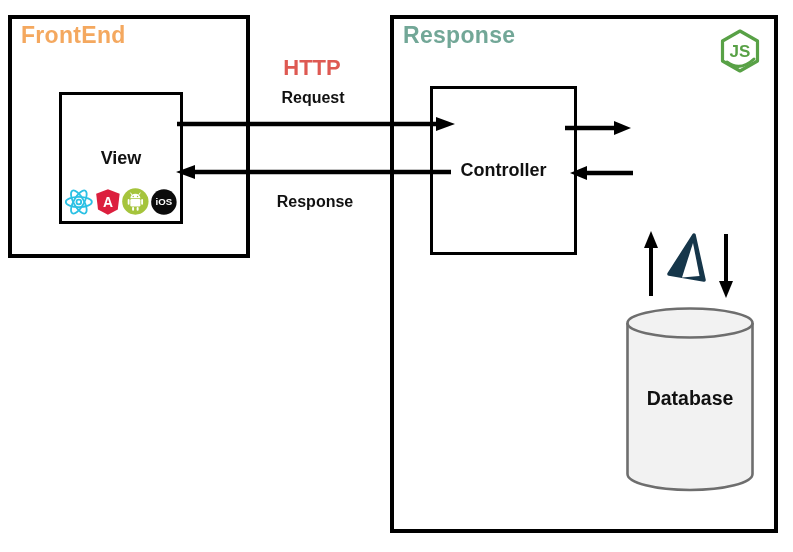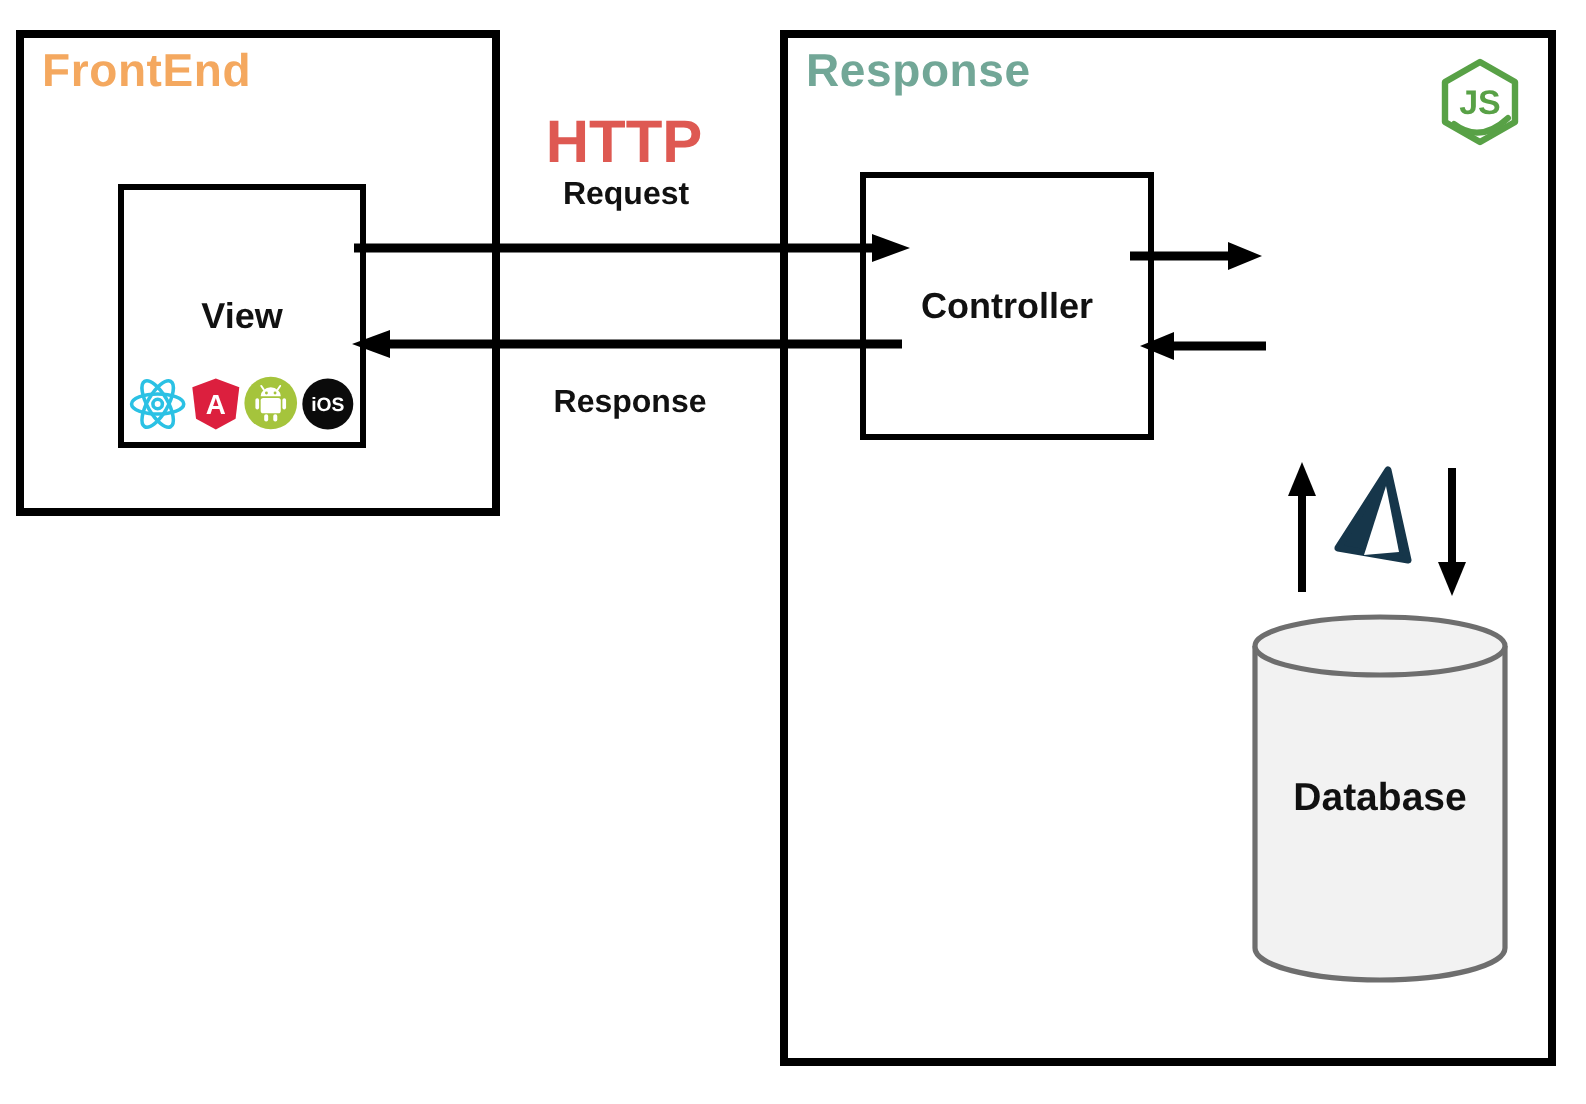--- a/index.html
+++ b/index.html
@@ -15,21 +15,21 @@
     font-size:23px;font-weight:bold;letter-spacing:.3px;
   }
   .center-label{
     position:absolute;inset:0;display:flex;align-items:center;justify-content:center;
     font-size:18px;font-weight:bold;color:#111;
   }
   .float-label{
     position:absolute;transform:translateX(-50%);
     font-weight:bold;white-space:nowrap;color:#111;
   }
-  .http{font-size:30px;}
+  .http{font-size:22px;}
   .reqres{font-size:16px;}
   .icon-row{
     position:absolute;left:2px;right:2px;bottom:4px;
     display:flex;justify-content:space-evenly;align-items:center;
   }
   .icon{display:block;}
   .arrows{position:absolute;left:0;top:0;pointer-events:none;}
   .abs{position:absolute;}
 </style>
 </head>
@@ -95,21 +95,21 @@
   <div class="box outer" style="left:390px;top:15px;width:388px;height:518px;">
     <span class="box-title" style="color: rgb(114, 167, 151);">Response</span>
   </div>
 
   <svg class="abs" style="left:716px;top:27px;" width="48" height="48" viewBox="0 0 48 48">
     <polygon points="24,4 41.5,14 41.5,34 24,44 6.5,34 6.5,14" fill="none" stroke-width="3.2" stroke-linejoin="round" stroke="#58A146"></polygon>
     <path d="M11 35 Q 24 45 38 32" fill="none" stroke-width="3" stroke-linecap="round" stroke="#58A146"></path>
     <text x="24" y="30" text-anchor="middle" font-family="Liberation Sans, sans-serif" font-size="17" font-weight="bold" fill="#58A146">JS</text>
   </svg>
 
-  <div class="box inner" style="left:430px;top:86px;width:147px;height:134px;">
+  <div class="box inner" style="left:430px;top:86px;width:147px;height:169px;">
     <span class="center-label">Controller</span>
   </div>
 
 
   <svg class="abs" style="left:664px;top:232px;" width="44" height="54" viewBox="0 0 44 54">
     <path d="M30 3 L40 48 L5 42 Z" stroke-width="3.5" stroke-linejoin="round" fill="#16364A" stroke="#16364A"></path>
     <path d="M29 11 L35.5 44 L18 45.5 Z" fill="#FFFFFF"></path>
   </svg>
 
   <svg class="abs" style="left:624px;top:306px;" width="132" height="192" viewBox="0 0 132 192">

